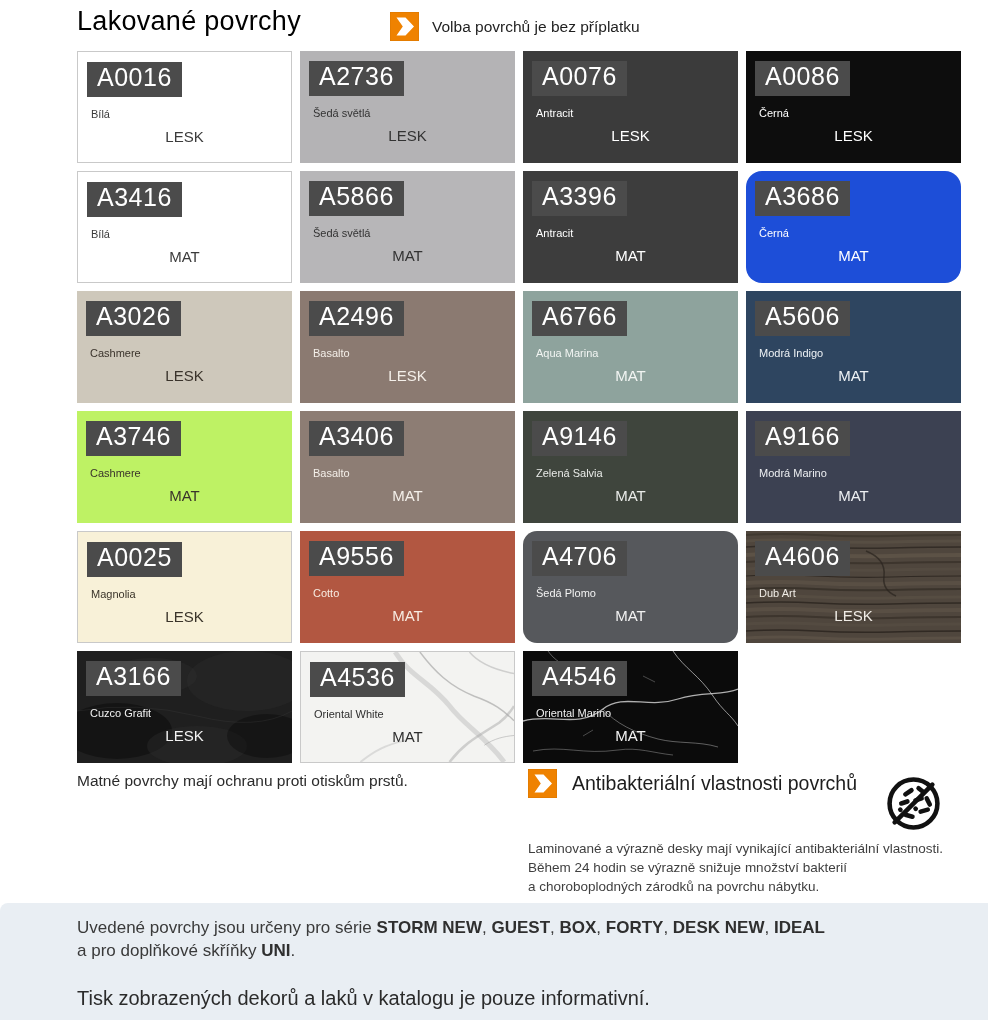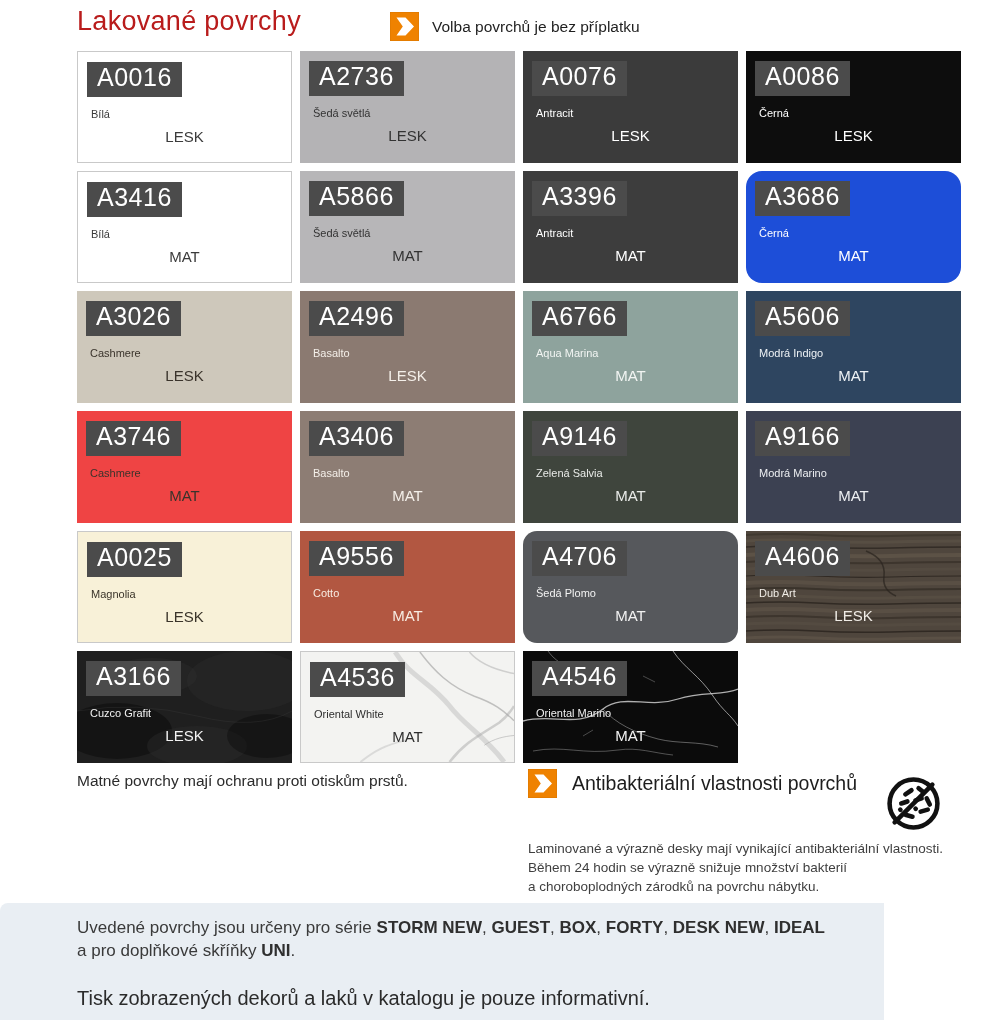--- a/index.html
+++ b/index.html
@@ -1,37 +1,37 @@
 <!DOCTYPE html>
 <html><head>
 <meta charset="utf-8">
 <style>
   html,body{margin:0;padding:0;background:#ffffff;}
   .page{position:relative;width:988px;height:1020px;background:#ffffff;overflow:hidden;
         font-family:"Liberation Sans",sans-serif;color:#3c3c3c;}
   .title{position:absolute;left:77px;top:6px;font-size:27px;font-weight:300;
-         letter-spacing:.3px;color:#b91c1c;margin:0;}
+         letter-spacing:.3px;color:#000000;margin:0;}
   .top-note{position:absolute;left:390px;top:12px;display:flex;align-items:center;gap:13px;}
   .top-note .txt{font-size:15.5px;color:#1f1f1f;}
   .chevron-ic{display:block;}
   .grid{position:absolute;left:77px;top:51px;display:grid;
         grid-template-columns:repeat(4,215px);grid-auto-rows:112px;gap:8px;}
   .swatch{position:relative;width:215px;height:112px;box-sizing:border-box;overflow:hidden;}
   .swatch.bordered{border:1px solid #c9c9c9;}
   .swatch svg.tex{position:absolute;left:0;top:0;width:100%;height:100%;}
   .swatch .code{position:absolute;left:9px;top:10px;background:#4b4b4b;color:#ffffff;
                 font-size:25px;line-height:1.1;padding:2px 10px 5px;letter-spacing:.5px;}
   .swatch .name{position:absolute;left:13px;top:56px;width:100%;text-align:left;font-size:11px;}
   .swatch .finish{position:absolute;left:0;top:76px;width:100%;text-align:center;font-size:15px;}
   .fingerprint{position:absolute;left:77px;top:772px;margin:0;font-size:15.5px;color:#2b2b2b;}
   .ab-head{position:absolute;left:528px;top:769px;display:flex;align-items:center;gap:15px;}
   .ab-head h2{margin:0;font-size:19.5px;font-weight:400;color:#1d1d1d;}
   .bacteria{position:absolute;left:885px;top:775px;}
   .ab-body{position:absolute;left:528px;top:839px;font-size:13.5px;color:#3f3f3f;line-height:19px;}
-  .footer{position:absolute;left:0;top:903px;width:884px;height:117px;background:#e9eef3;
+  .footer{position:absolute;left:0;top:903px;width:988px;height:117px;background:#e9eef3;
           border-radius:8px 0 0 0;}
   .footer .series{position:absolute;left:77px;top:13px;margin:0;font-size:17px;
                   line-height:23px;color:#3a3a3a;font-weight:400;}
   .footer .series b{font-weight:700;color:#2f2f2f;}
   .footer .disclaimer{position:absolute;left:77px;top:84px;margin:0;font-size:20px;color:#2b2b2b;}
 </style>
 </head>
 <body>
 
 <div class="page">
@@ -100,21 +100,21 @@
       <div class="swatch" style="background: rgb(142, 163, 157); color: rgb(242, 245, 243);">
         <div class="code">A6766</div>
         <div class="name">Aqua Marina</div>
         <div class="finish">MAT</div>
       </div>
       <div class="swatch" style="background: rgb(46, 69, 96); color: rgb(238, 242, 245);">
         <div class="code">A5606</div>
         <div class="name">Modrá Indigo</div>
         <div class="finish">MAT</div>
       </div>
-      <div class="swatch" style="background: #ef4444; color: rgb(58, 51, 43);">
+      <div class="swatch" style="background: #bef264; color: rgb(58, 51, 43);">
         <div class="code">A3746</div>
         <div class="name">Cashmere</div>
         <div class="finish">MAT</div>
       </div>
       <div class="swatch" style="background: rgb(141, 125, 116); color: rgb(244, 239, 233);">
         <div class="code">A3406</div>
         <div class="name">Basalto</div>
         <div class="finish">MAT</div>
       </div>
       <div class="swatch" style="background: rgb(63, 69, 61); color: rgb(233, 235, 232);">

